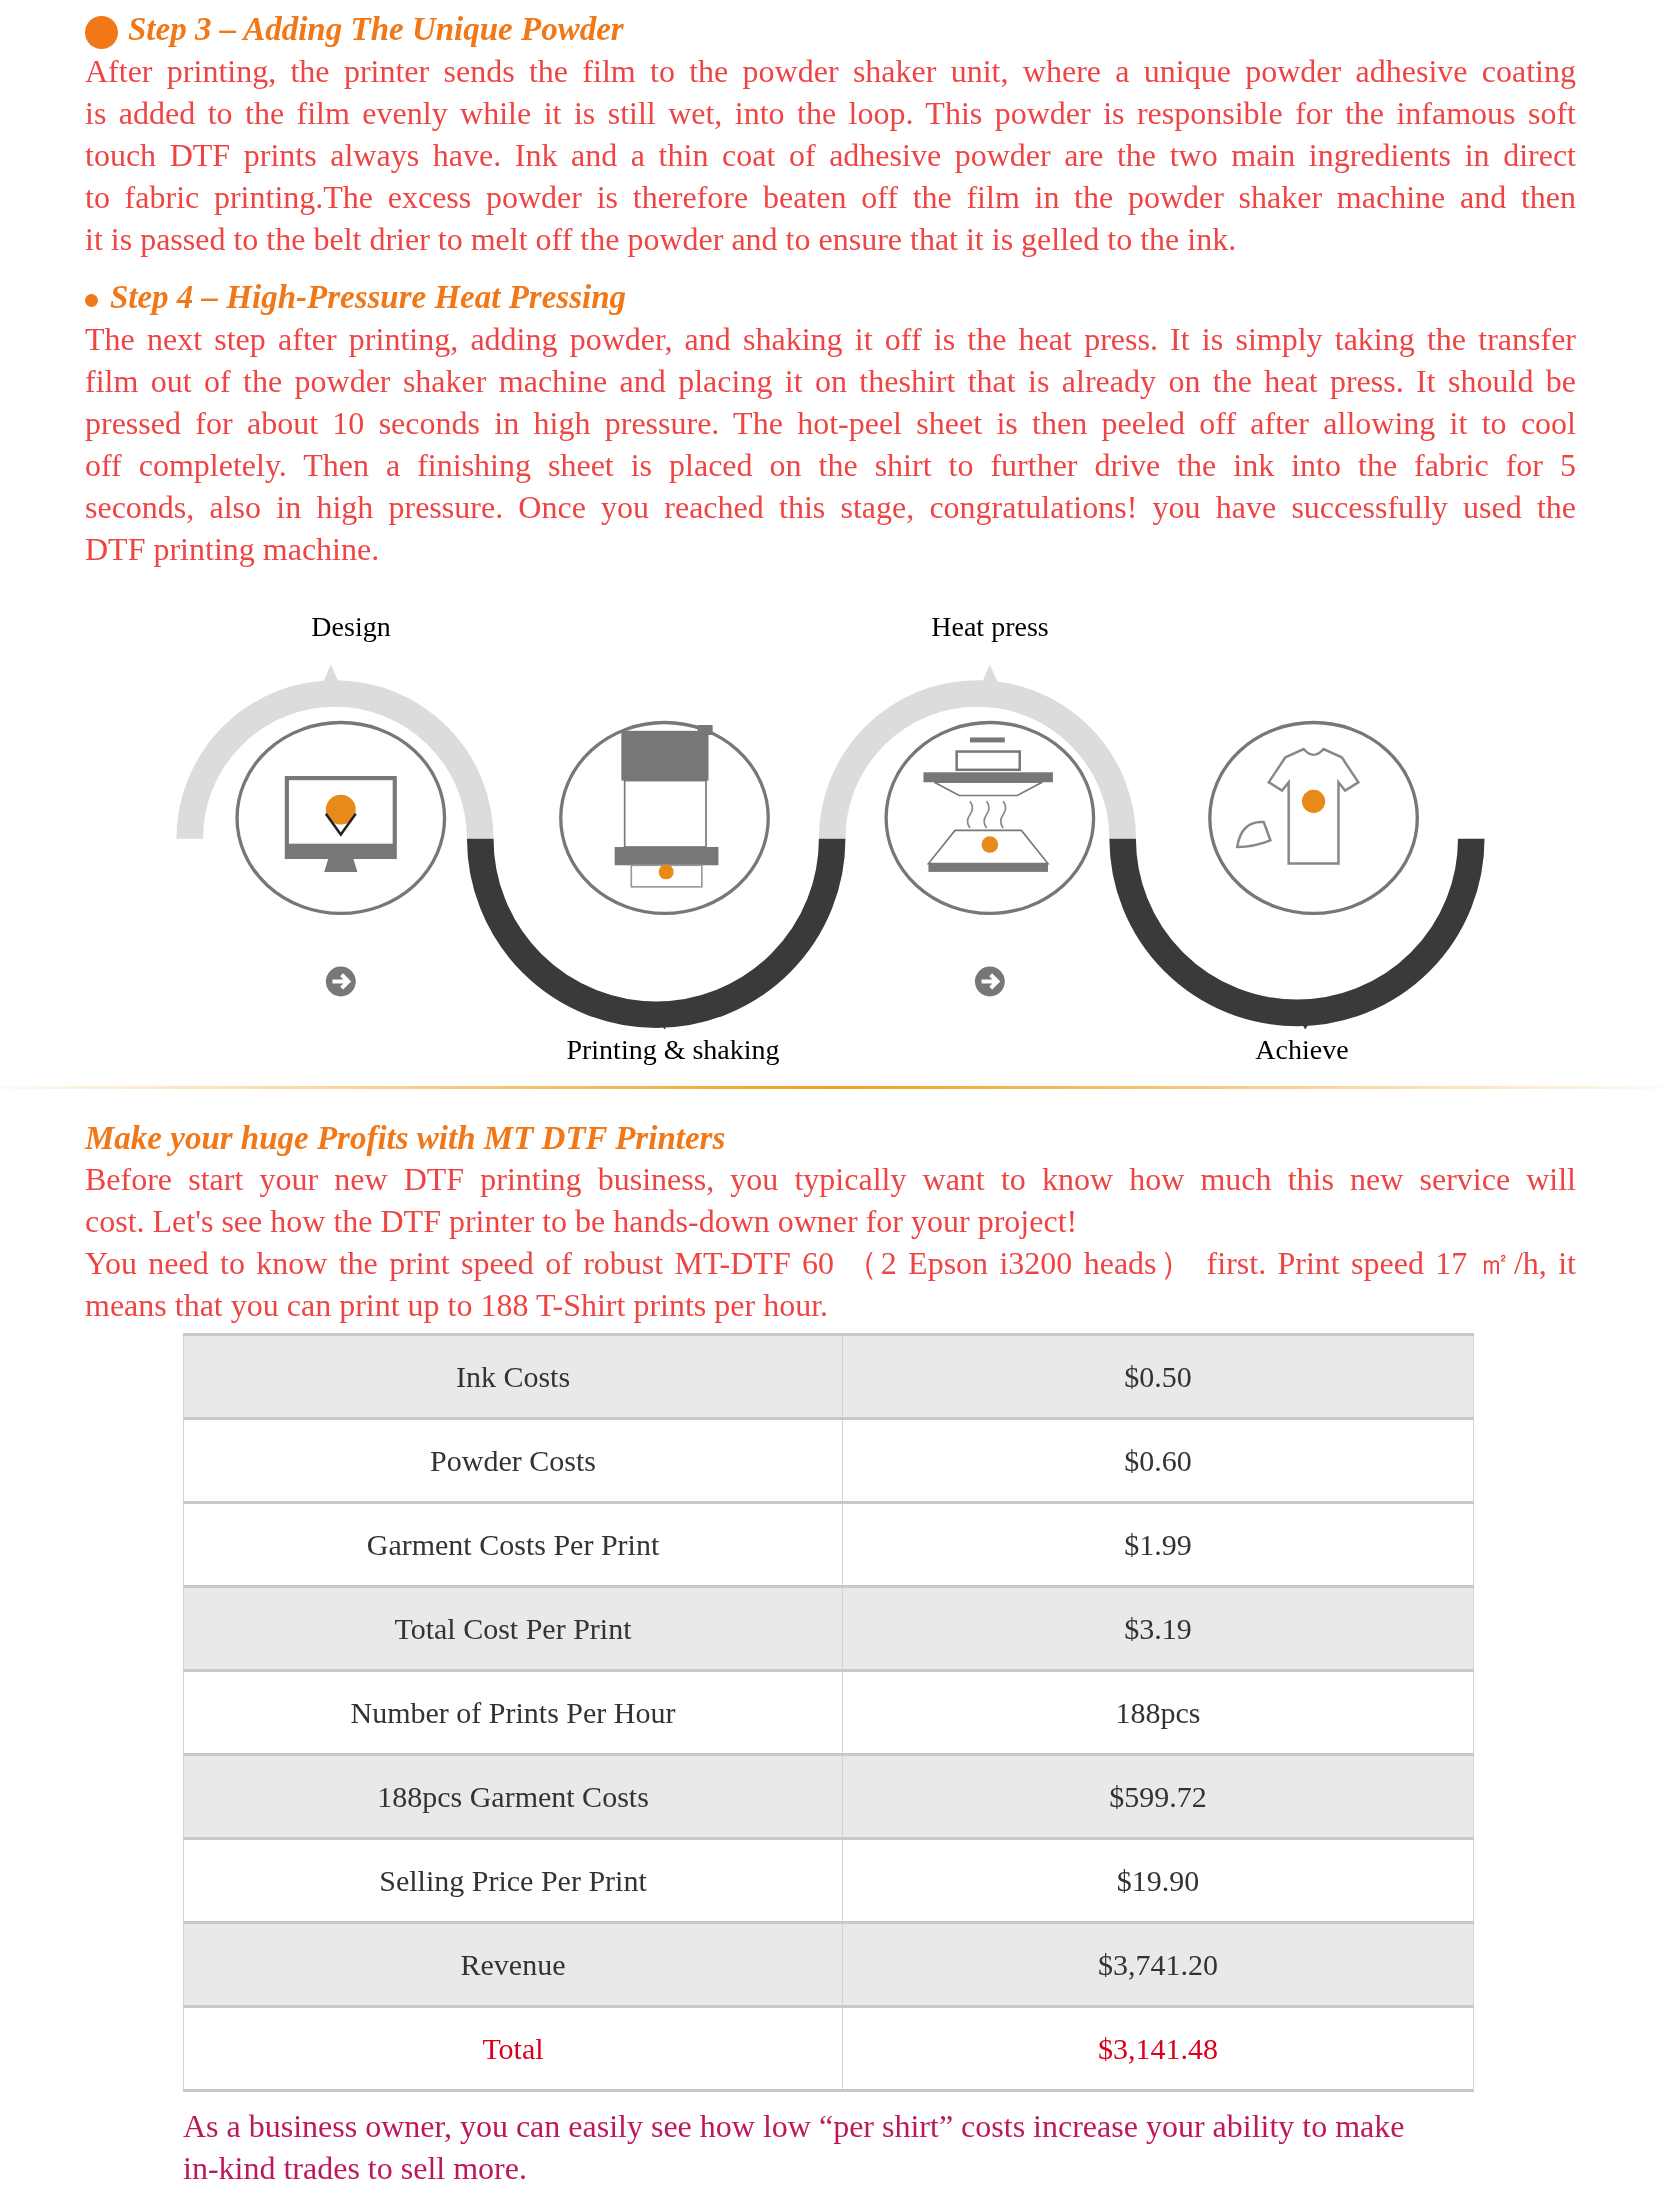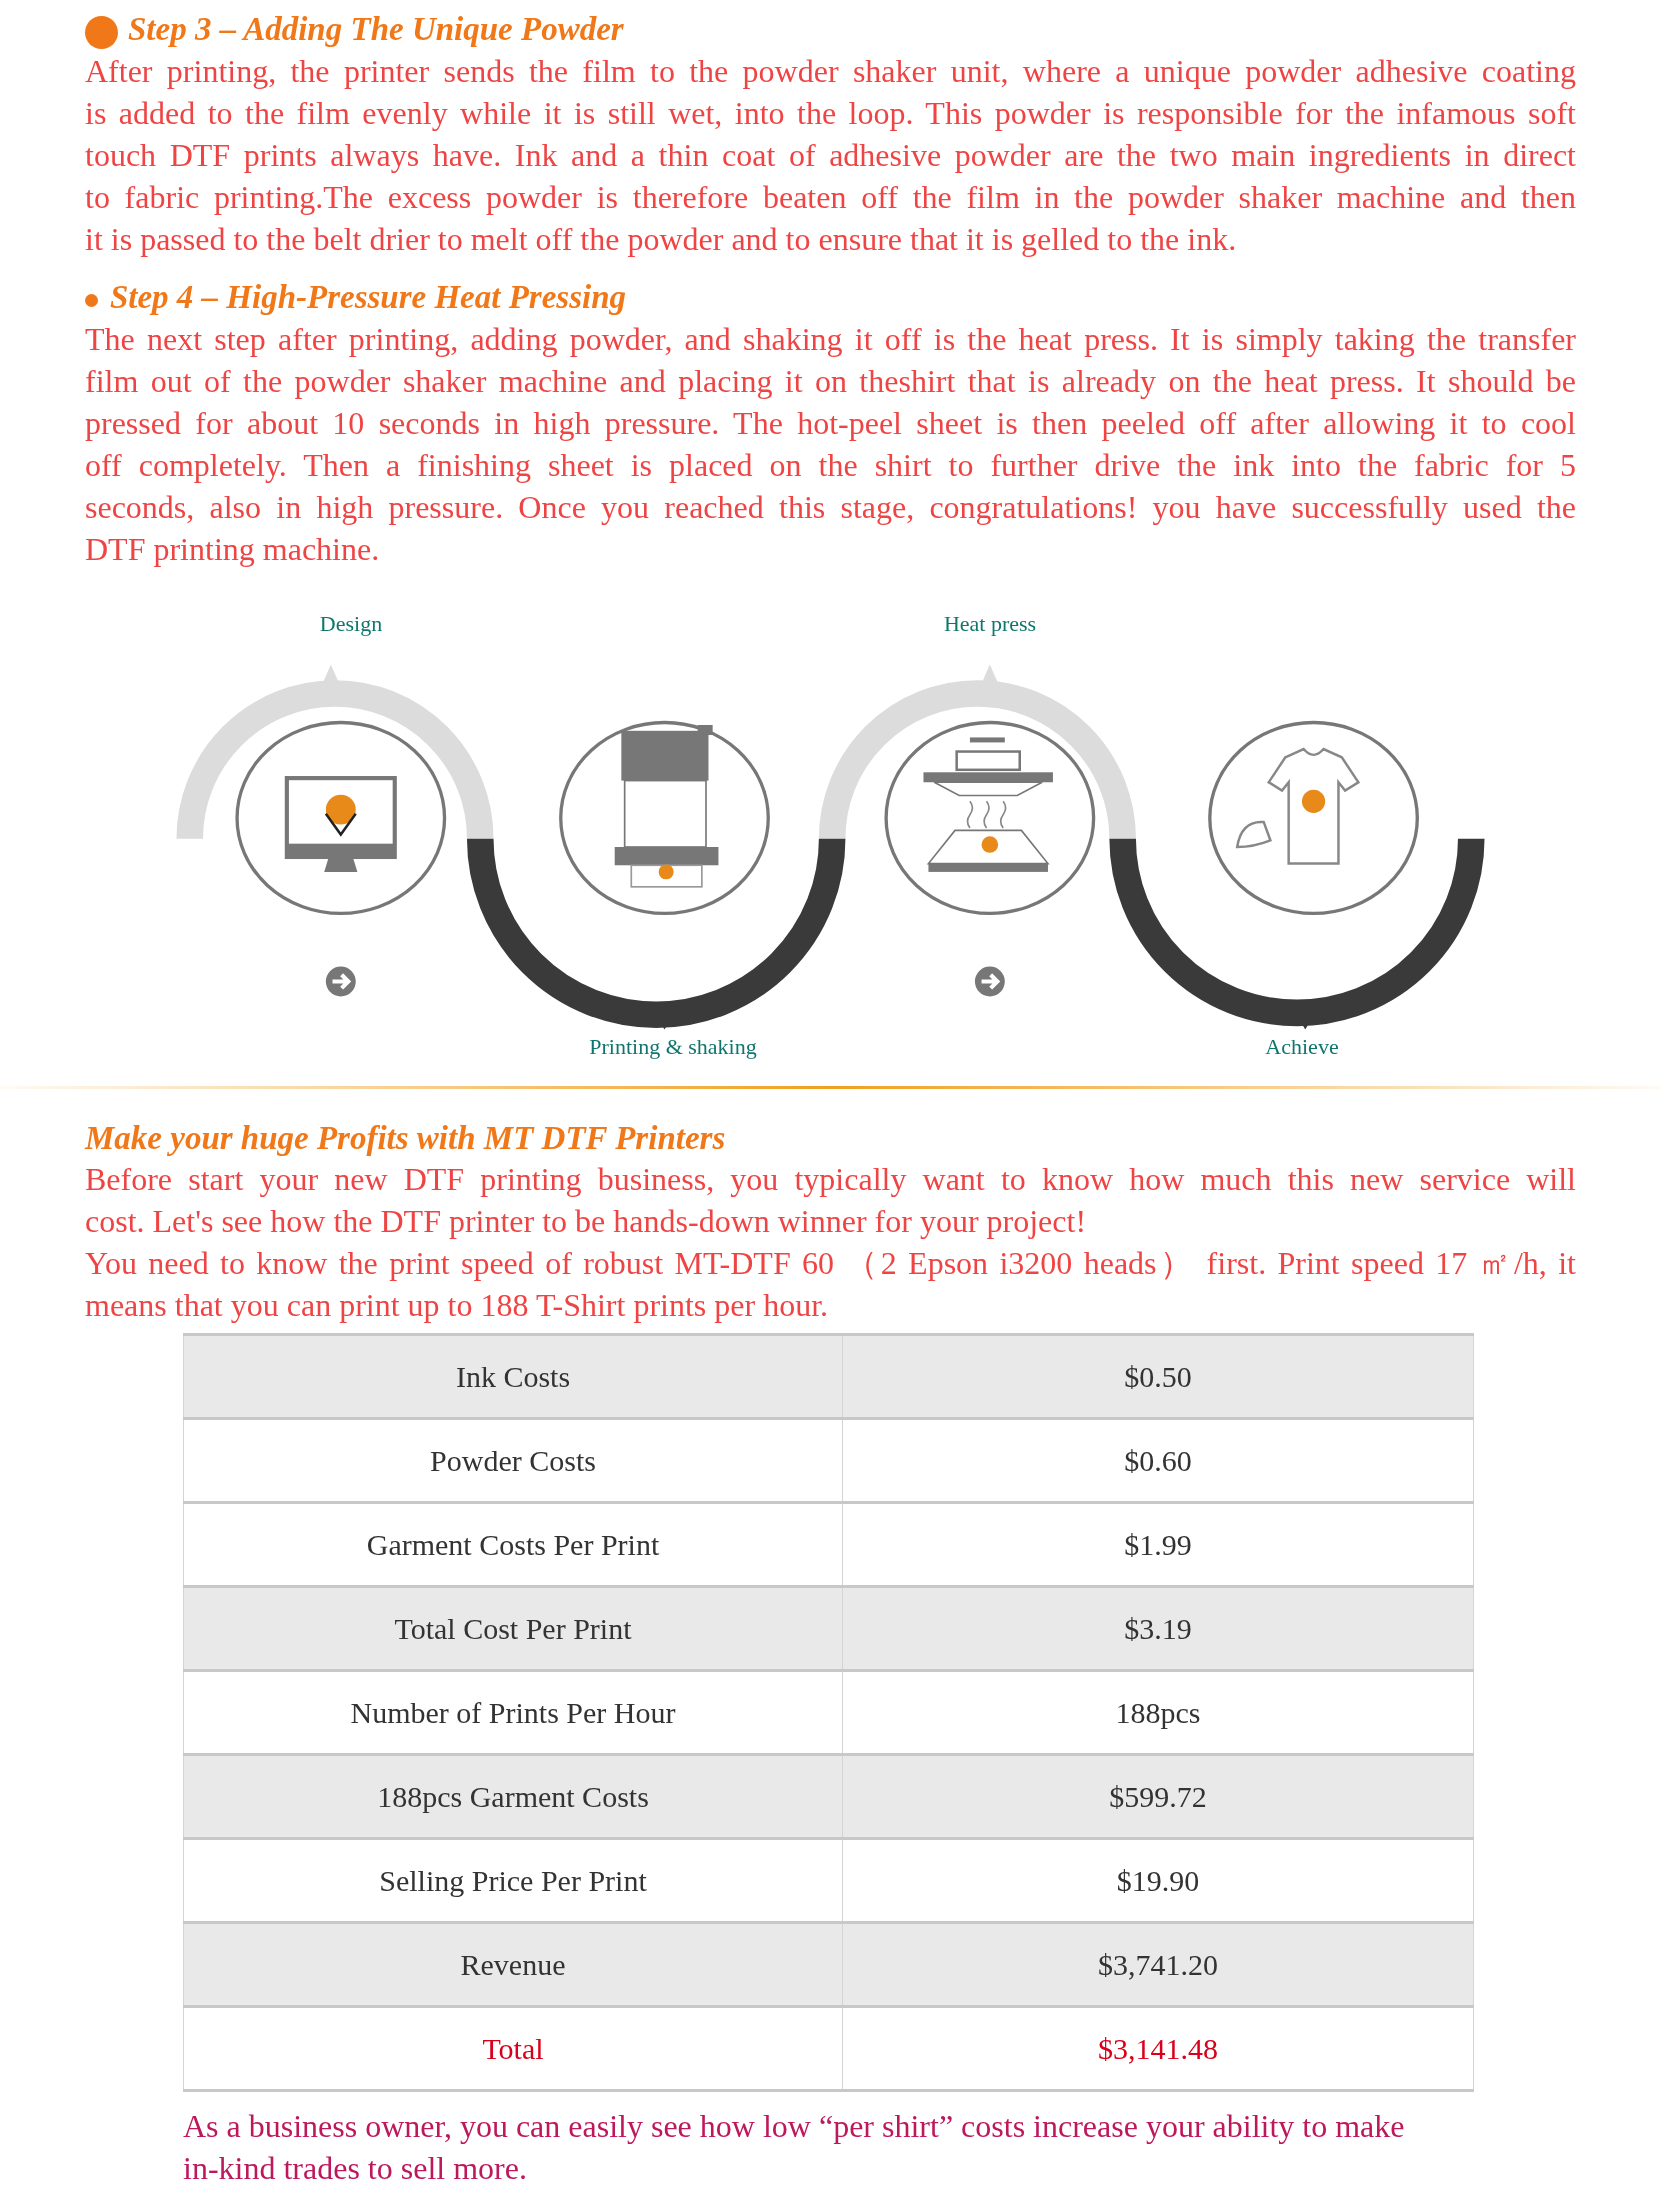--- a/index.html
+++ b/index.html
@@ -6,21 +6,21 @@
   body { width:1661px; height:2205px; position:relative; overflow:hidden;
          font-family:"Liberation Serif","DejaVu Serif",serif; color:#333333; }
   .h { position:absolute; left:85px; font-weight:bold; font-style:italic; color:#f07818;
        font-size:33px; line-height:42px; white-space:nowrap; }
   .h .dot { display:inline-block; border-radius:50%; background:#f07818; vertical-align:middle; }
   .p { position:absolute; left:85px; width:1491px; font-size:32px; line-height:42px;
        text-align:justify; color:#ef4444; }
   .p .ln { display:block; text-align:justify; text-align-last:justify; white-space:nowrap; }
   .p .ln.last { text-align-last:left; }
   .diagram { position:absolute; left:0; top:598px; width:1661px; height:498px; }
-  .dlabel { position:absolute; font-size:22px; color:#0f766e; white-space:nowrap; transform:translateX(-50%); }
+  .dlabel { position:absolute; font-size:28px; color:#000000; white-space:nowrap; transform:translateX(-50%); }
   .divider { position:absolute; left:0; top:1086px; width:1661px; height:3.3px;
              background:linear-gradient(90deg, rgba(240,160,40,0.05), #f0a020 50%, rgba(240,160,40,0.05)); }
   table.costs { position:absolute; left:183px; top:1333px; width:1291px; border-collapse:collapse;
                 font-size:30px; color:#333; }
   table.costs td { height:71px; text-align:center; border-left:1.7px solid #d4d4d4; border-right:1.7px solid #d4d4d4;
                    border-top:3.3px solid #c8c8c8; padding:5px; }
   table.costs tr:last-child td { border-bottom:3.3px solid #c8c8c8; }
   table.costs td.c1 { width:648px; }
   table.costs tr.shade td { background:#e9e9e9; }
   table.costs tr.red td { color:#d9001b; }
@@ -114,21 +114,21 @@
   <div class="dlabel" style="left:673px;top:436px;">Printing &amp; shaking</div>
   <div class="dlabel" style="left:990px;top:12.5px;">Heat press</div>
   <div class="dlabel" style="left:1302px;top:436px;">Achieve</div>
 </div>
 
 <div class="divider"></div>
 
 <div class="h" style="top:1117px;">Make your huge Profits with MT DTF Printers</div>
 <div class="p" style="top:1158px;">
   <span class="ln">Before start your new DTF printing business, you typically want to know how much this new service will</span>
-  <span class="ln last">cost. Let's see how the DTF printer to be hands-down winner for your project!</span>
+  <span class="ln last">cost. Let's see how the DTF printer to be hands-down owner for your project!</span>
   <span class="ln">You need to know the print speed of robust MT-DTF 60 （2 Epson i3200 heads） first. Print speed 17 ㎡/h, it</span>
   <span class="ln last">means that you can print up to 188 T-Shirt prints per hour.</span>
 </div>
 
 <table class="costs">
   <tbody>
       <tr class="shade">
     <td class="c1">Ink Costs</td>
     <td>$0.50</td>
   </tr>

